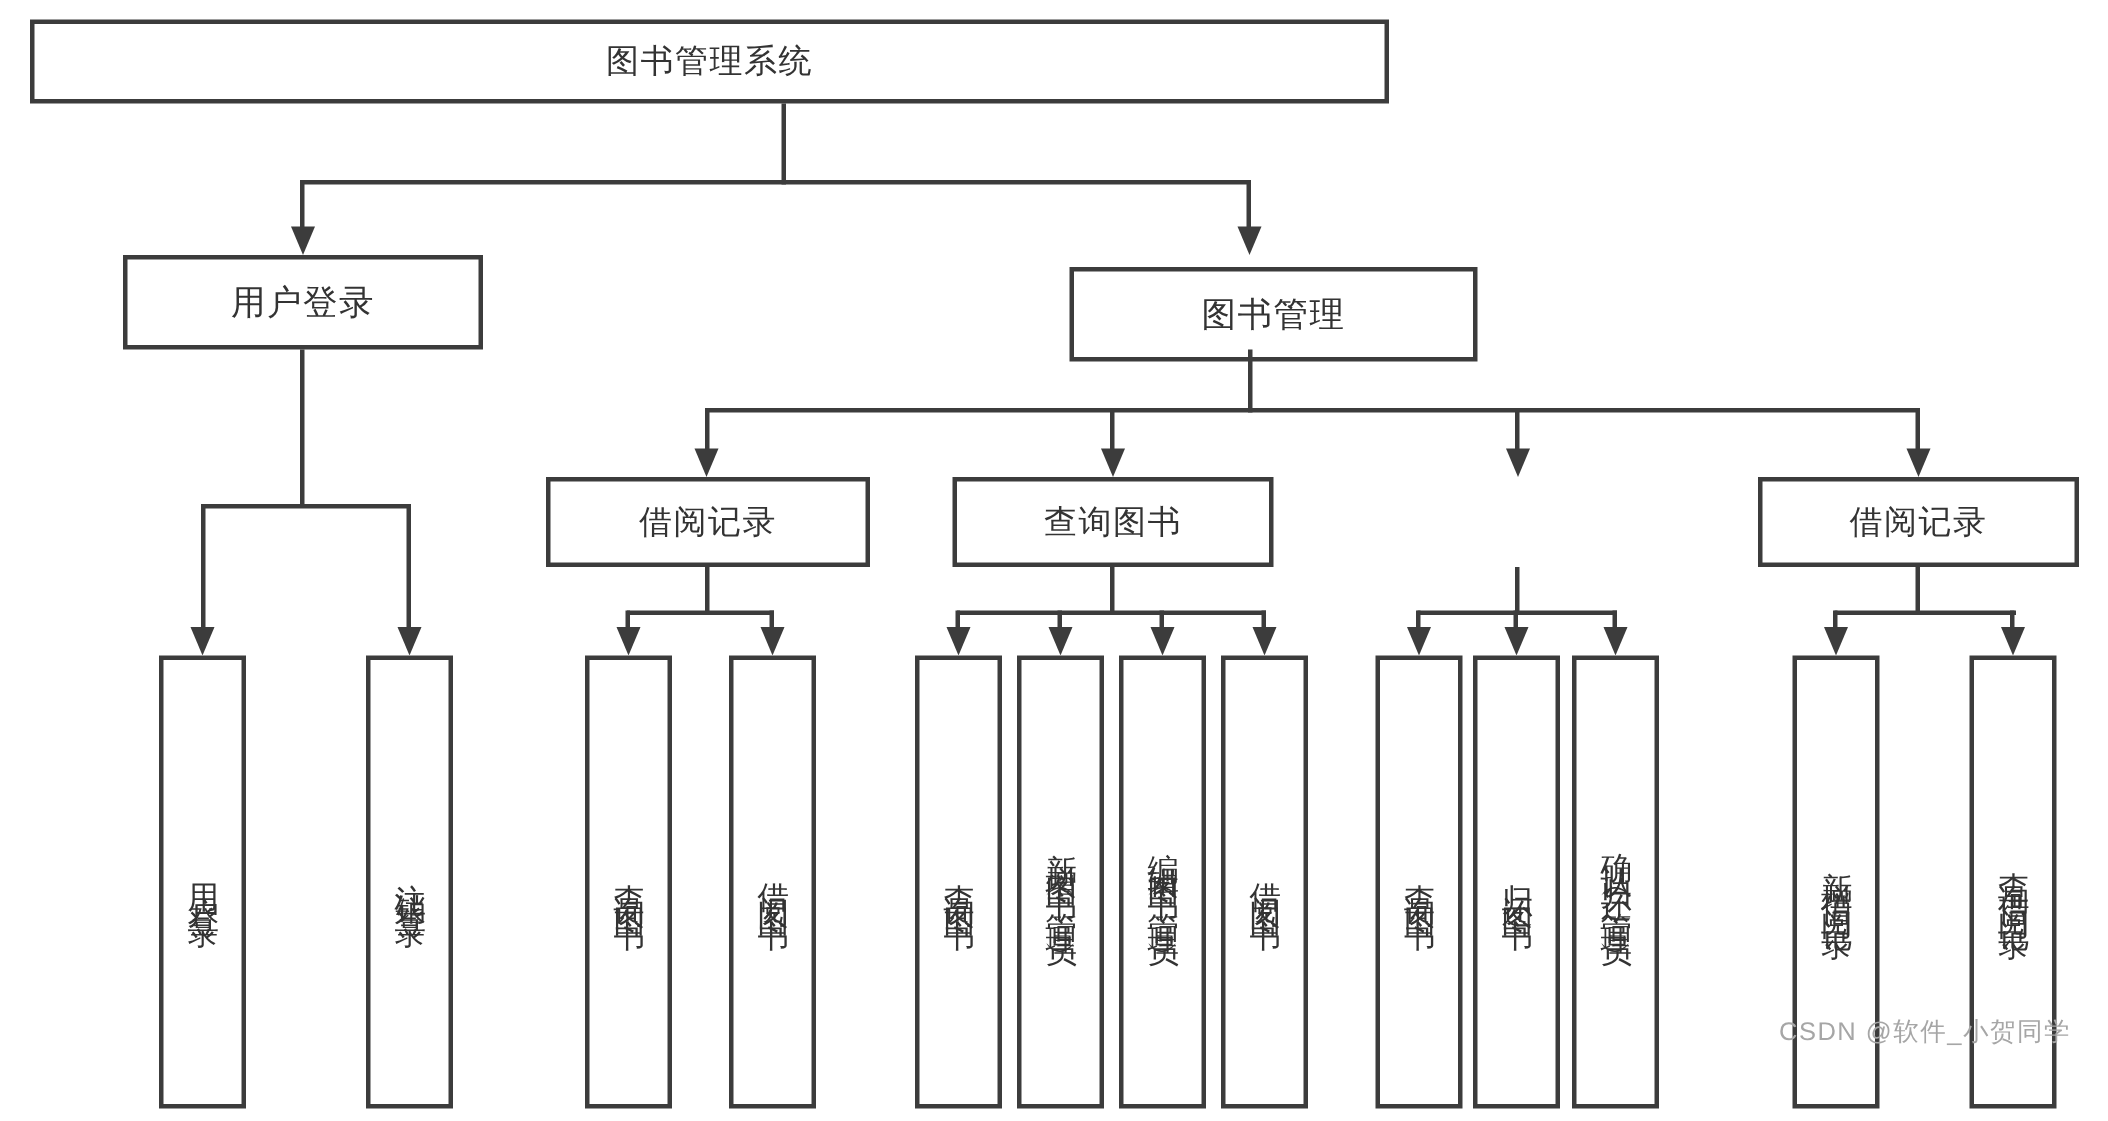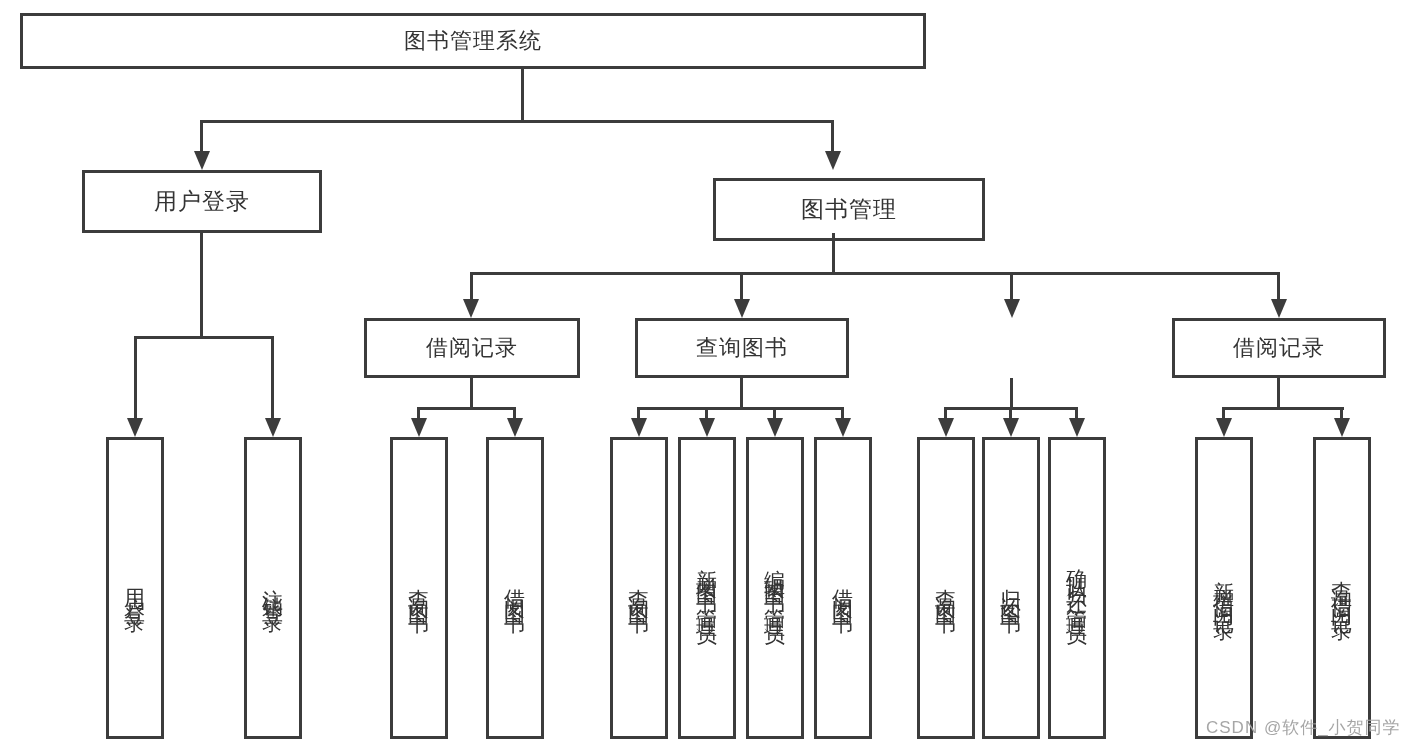--- a/index.html
+++ b/index.html
@@ -50,26 +50,25 @@
     position: absolute;
     width: 0;
     height: 0;
     border-left: 8px solid transparent;
     border-right: 8px solid transparent;
     border-top: 19px solid #3c3c3c;
   }
   .watermark {
     position: absolute;
     left: 1186px;
-    top: 716px;
+    top: 676px;
     font-size: 17px;
     color: #a6a6a6;
     letter-spacing: 1px;
     white-space: nowrap;
-    margin-left: 20px;
   }
 </style>
 </head>
 <body>
 
 <div class="canvas">
 
   <div class="box" style="left:20px;top:13px;width:906px;height:56px">
     <span>图书管理系统</span>
   </div>

